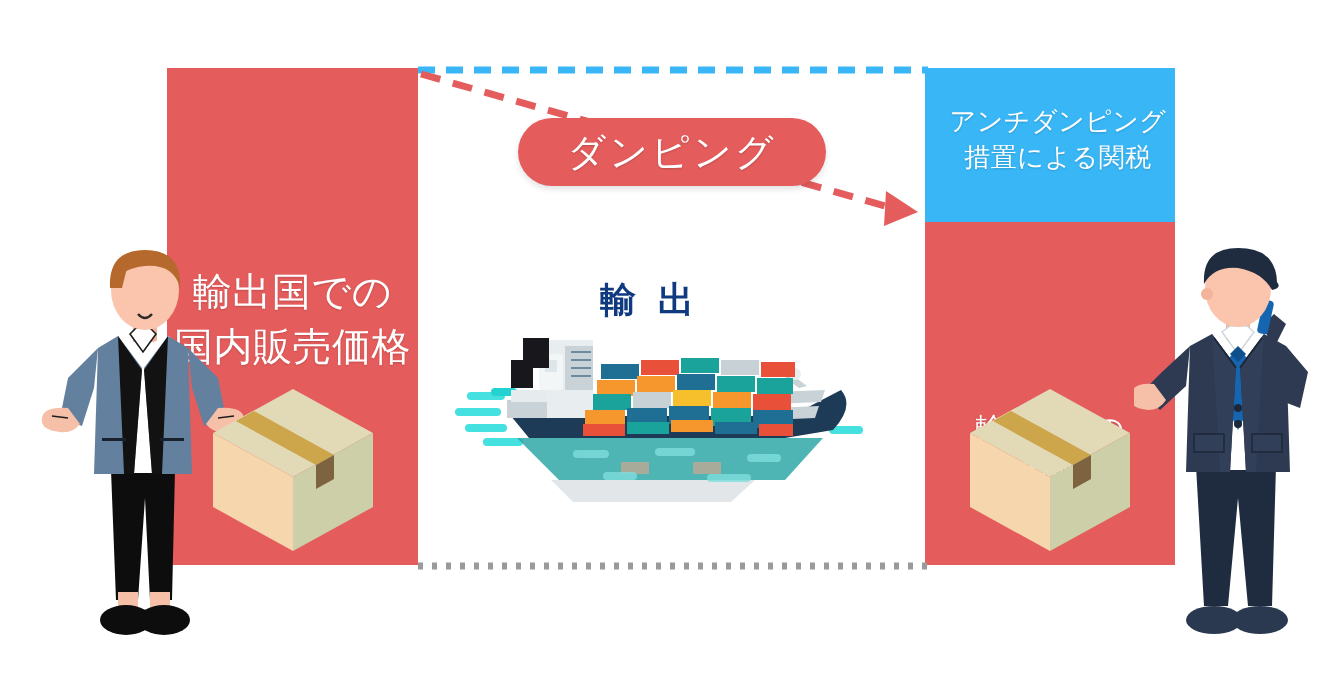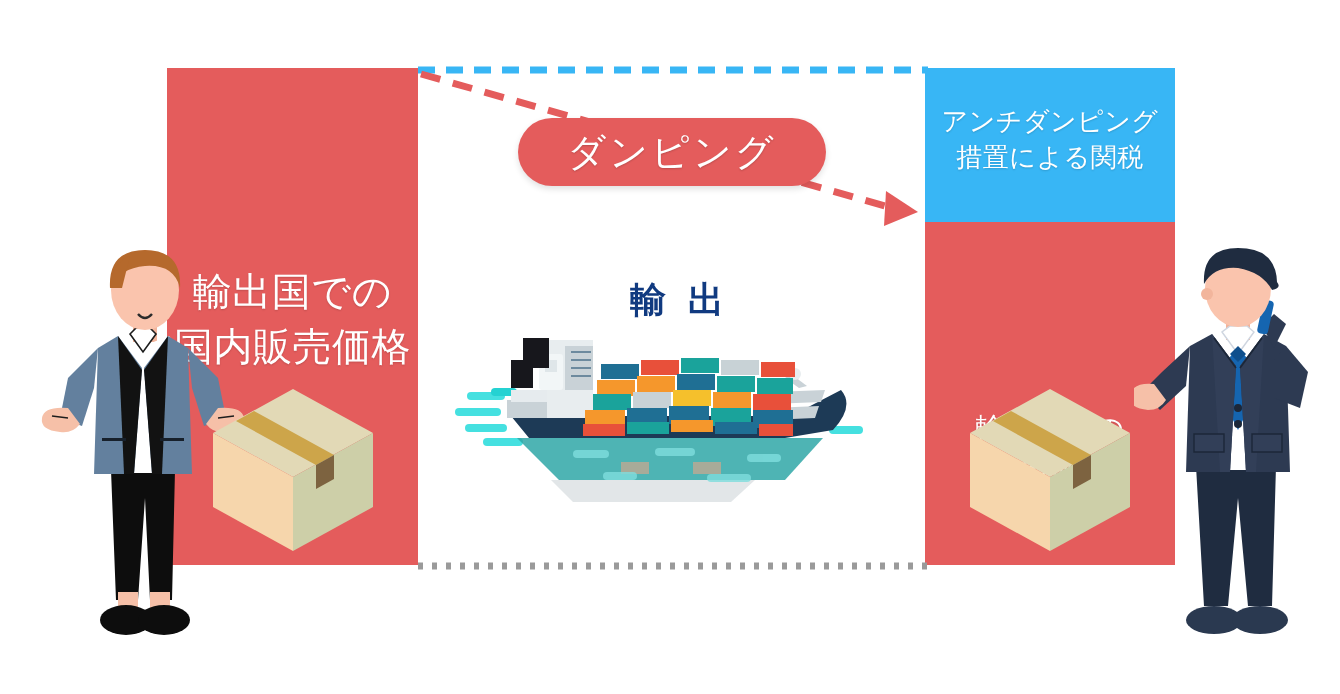--- a/index.html
+++ b/index.html
@@ -70,21 +70,21 @@
   #export-domestic-price-label {
     position: absolute;
     top: 196px;
     left: 0;
     width: 100%;
     font-size: 39px;
   }
   #antidumping-duty-label {
     position: absolute;
     top: 36px;
-    left: 0;
+    left: 8px;
     width: 100%;
     font-size: 26px;
     line-height: 1.38;
   }
   #export-to-import-price-label {
     position: absolute;
     top: 186px;
     left: 0;
     width: 100%;
     font-size: 29px;
@@ -111,21 +111,21 @@
     letter-spacing: 3px;
     text-shadow: 0 1px 2px rgba(0,0,0,0.18);
   }
 
   
   #export-caption {
     position: absolute;
     left: 600px;
     top: 276px;
     width: 160px;
-    text-align: center;
+    text-align: left;
     color: #103a80;
     font-size: 36px;
     font-weight: 700;
     letter-spacing: 6px;
     z-index: 5;
   }
 
   
   #connectors {
     position: absolute;

